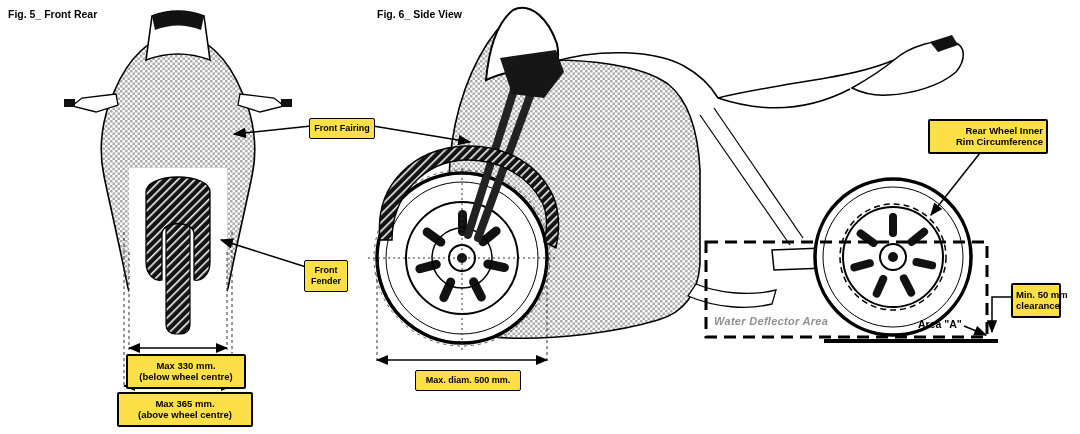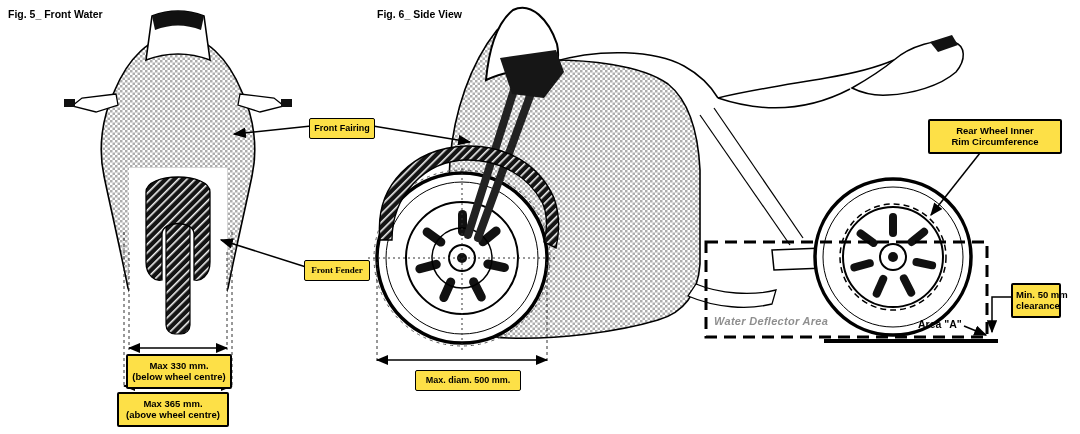--- a/index.html
+++ b/index.html
@@ -172,46 +172,46 @@
       <line x1="980" y1="153" x2="931" y2="215" stroke="#000" stroke-width="1.5" marker-end="url(#arr)"></line>
     </g>
 
     <g stroke="#000" stroke-width="1.5">
       <line x1="311" y1="126" x2="234" y2="134" marker-end="url(#arr)"></line>
       <line x1="373" y1="126" x2="470" y2="142" marker-end="url(#arr)"></line>
       <line x1="306" y1="267" x2="221" y2="240" marker-end="url(#arr)"></line>
     </g>
   </svg>
 
-  <div class="caption" style="left:8px;top:8px;">Fig. 5_ Front Water</div>
+  <div class="caption" style="left:8px;top:8px;">Fig. 5_ Front Rear</div>
   <div class="caption" style="left:377px;top:8px;">Fig. 6_ Side View</div>
 
   <div class="tag" style="left:309px;top:118px;width:66px;">Front Fairing</div>
 
-  <div class="tag" style="left:304px;top:260px;width:66px;font-family:Liberation Serif, serif;">Front Fender</div>
-
-  <div class="tag heavy" style="left:928px;top:119px;width:134px;">
+  <div class="tag" style="left:304px;top:260px;width:44px;">Front Fender</div>
+
+  <div class="tag heavy" style="left:928px;top:119px;width:120px;text-align:right;">
     <span>Rear Wheel Inner</span>
     <span>Rim Circumference</span>
   </div>
 
   <div class="tag heavy" style="left:1011px;top:283px;width:50px;">
     <span>Min. 50 mm</span>
     <span>clearance</span>
   </div>
 
   <div id="water-deflector-text" class="floating-text" style="left:714px;top:315px;">Water Deflector Area</div>
 
   <div id="area-a-text" class="floating-text" style="left:918px;top:318px;">Area "A"</div>
 
   <div class="tag" style="left:415px;top:370px;width:106px;">Max. diam. 500 mm.</div>
 
-  <div class="tag heavy" style="left:126px;top:354px;width:106px;">
+  <div class="tag heavy" style="left:126px;top:354px;width:120px;">
     <span>Max 330 mm.</span>
     <span>(below wheel centre)</span>
   </div>
 
-  <div class="tag heavy" style="left:117px;top:392px;width:112px;">
+  <div class="tag heavy" style="left:117px;top:392px;width:136px;">
     <span>Max 365 mm.</span>
     <span>(above wheel centre)</span>
   </div>
 
 </div>
 
 </body></html>

